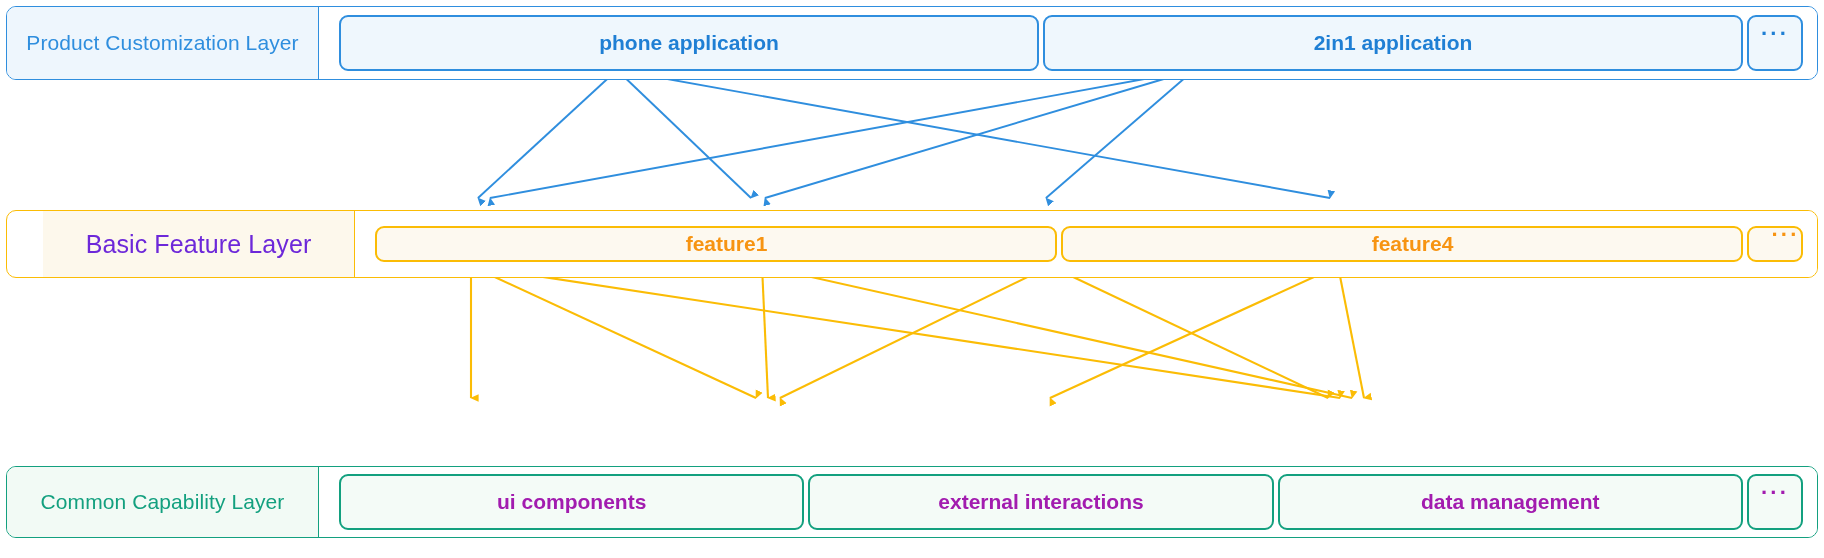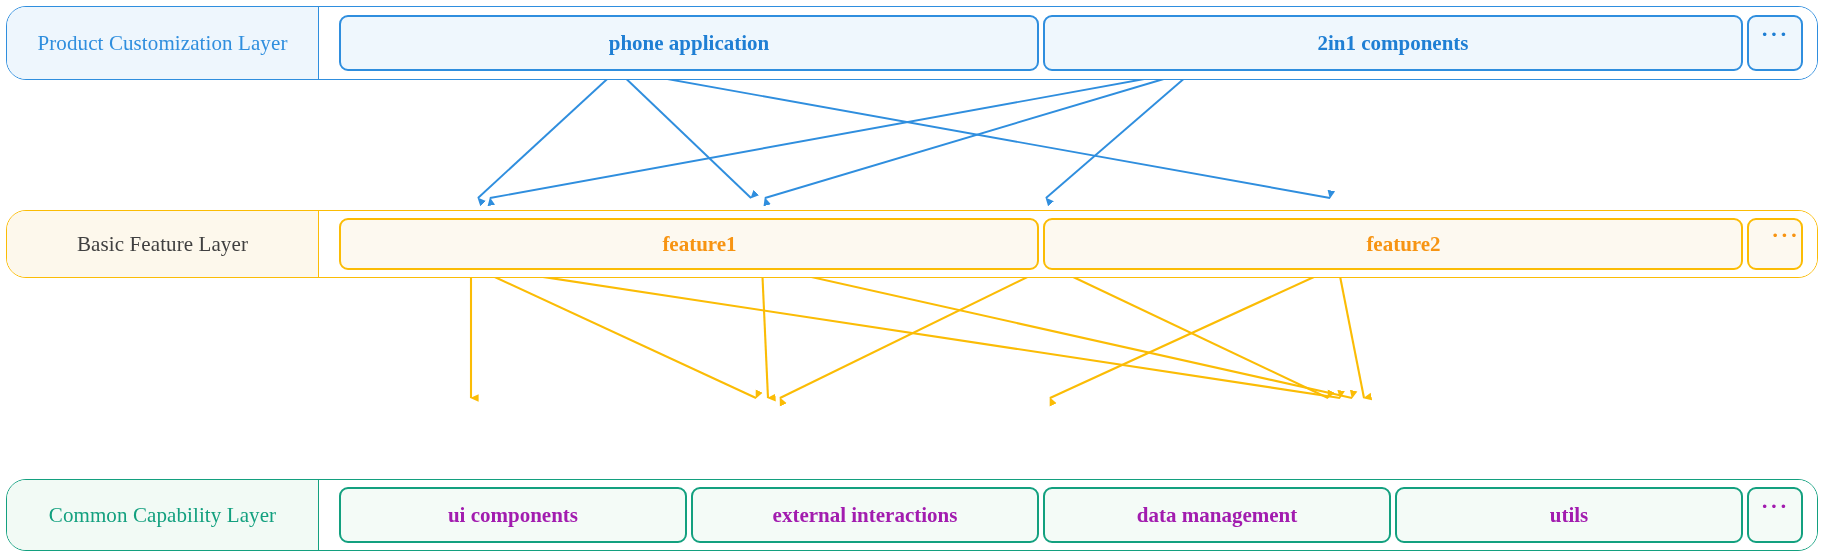--- a/index.html
+++ b/index.html
@@ -11,25 +11,24 @@
     position:relative;
   }
   #stage{position:relative;width:1824px;height:558px;}
 
   
   .layer{
     position:absolute;
     box-sizing:border-box;
     display:flex;
     align-items:stretch;
-    border-radius:20px;
+    border-radius:10px;
     border:1.5px solid #2f8ede;
     background:#ffffff;
     overflow:hidden;
-    font-family:Liberation Serif, serif;
   }
   .layer .label-cell{
     box-sizing:border-box;
     width:312px;
     flex:0 0 312px;
     display:flex;
     align-items:center;
     justify-content:center;
     font-size:21px;
     letter-spacing:.1px;
@@ -67,26 +66,26 @@
   .node.more .dots{display:block;line-height:4px;padding-bottom:8px;}
 
   
   #layer-product{left:6px;top:6px;width:1812px;height:74px;border-color:#2f8ede;}
   #layer-product .label-cell{background:#eef6fd;color:#2f8ede;border-right:1.5px solid #2f8ede;}
   #layer-product .nodes{background:#ffffff;}
   #layer-product .node{border-color:#2f8ede;background:#eff7fd;color:#1f7fd4;}
 
   
   #layer-feature{left:6px;top:210px;width:1812px;height:68px;border-color:#fbbc05;}
-  #layer-feature .label-cell{background:#fdf8ec;color:#404040;border-right:1.5px solid #fbbc05;font-size:21px;}
+  #layer-feature .label-cell{background:#fdf8ec;color:#6d28d9;border-right:1.5px solid #fbbc05;font-size:25px;margin-left:36px;}
   #layer-feature .nodes{background:#ffffff;}
-  #layer-feature .node{border-color:#fbbc05;background:#fdf9f0;color:#f79412;height:52px;padding-left:21px;}
+  #layer-feature .node{border-color:#fbbc05;background:#fdf9f0;color:#f79412;height:36px;padding-left:21px;}
 
   
-  #layer-capability{left:6px;top:479px;width:1812px;height:72px;border-color:#13a07f;justify-content:space-between;}
+  #layer-capability{left:6px;top:466px;width:1812px;height:72px;border-color:#13a07f;justify-content:space-between;}
   #layer-capability .label-cell{background:#f2faf5;color:#13a07f;border-right:1.5px solid #13a07f;}
   #layer-capability .nodes{background:#ffffff;}
   #layer-capability .node{border-color:#13a07f;background:#f4fbf7;color:#a21caf;}
 
   
   #connectors{position:absolute;left:0;top:0;width:1824px;height:558px;pointer-events:none;}
 </style>
 </head>
 <body>
 
@@ -131,44 +130,43 @@
       <circle cx="762" cy="264" r="4"></circle>
       <circle cx="1050" cy="264" r="4"></circle>
       <circle cx="1338" cy="264" r="4"></circle>
     </g>
   </svg>
 
   <div class="layer" id="layer-product">
     <div class="label-cell">Product Customization Layer</div>
     <div class="nodes">
       <div class="node">phone application</div>
-      <div class="node">2in1 components</div>
+      <div class="node">2in1 application</div>
       <div class="node more">
         <span class="dots">···</span>
       </div>
     </div>
   </div>
 
   <div class="layer" id="layer-feature">
     <div class="label-cell">Basic Feature Layer</div>
     <div class="nodes">
       <div class="node">feature1</div>
-      <div class="node">feature2</div>
+      <div class="node">feature4</div>
       <div class="node more">
         <span class="dots">···</span>
       </div>
     </div>
   </div>
 
   <div class="layer" id="layer-capability">
     <div class="label-cell">Common Capability Layer</div>
     <div class="nodes">
       <div class="node">ui components</div>
       <div class="node">external interactions</div>
       <div class="node">data management</div>
-      <div class="node">utils</div>
       <div class="node more">
         <span class="dots">···</span>
       </div>
     </div>
   </div>
 
 </div>
 
 </body></html>

